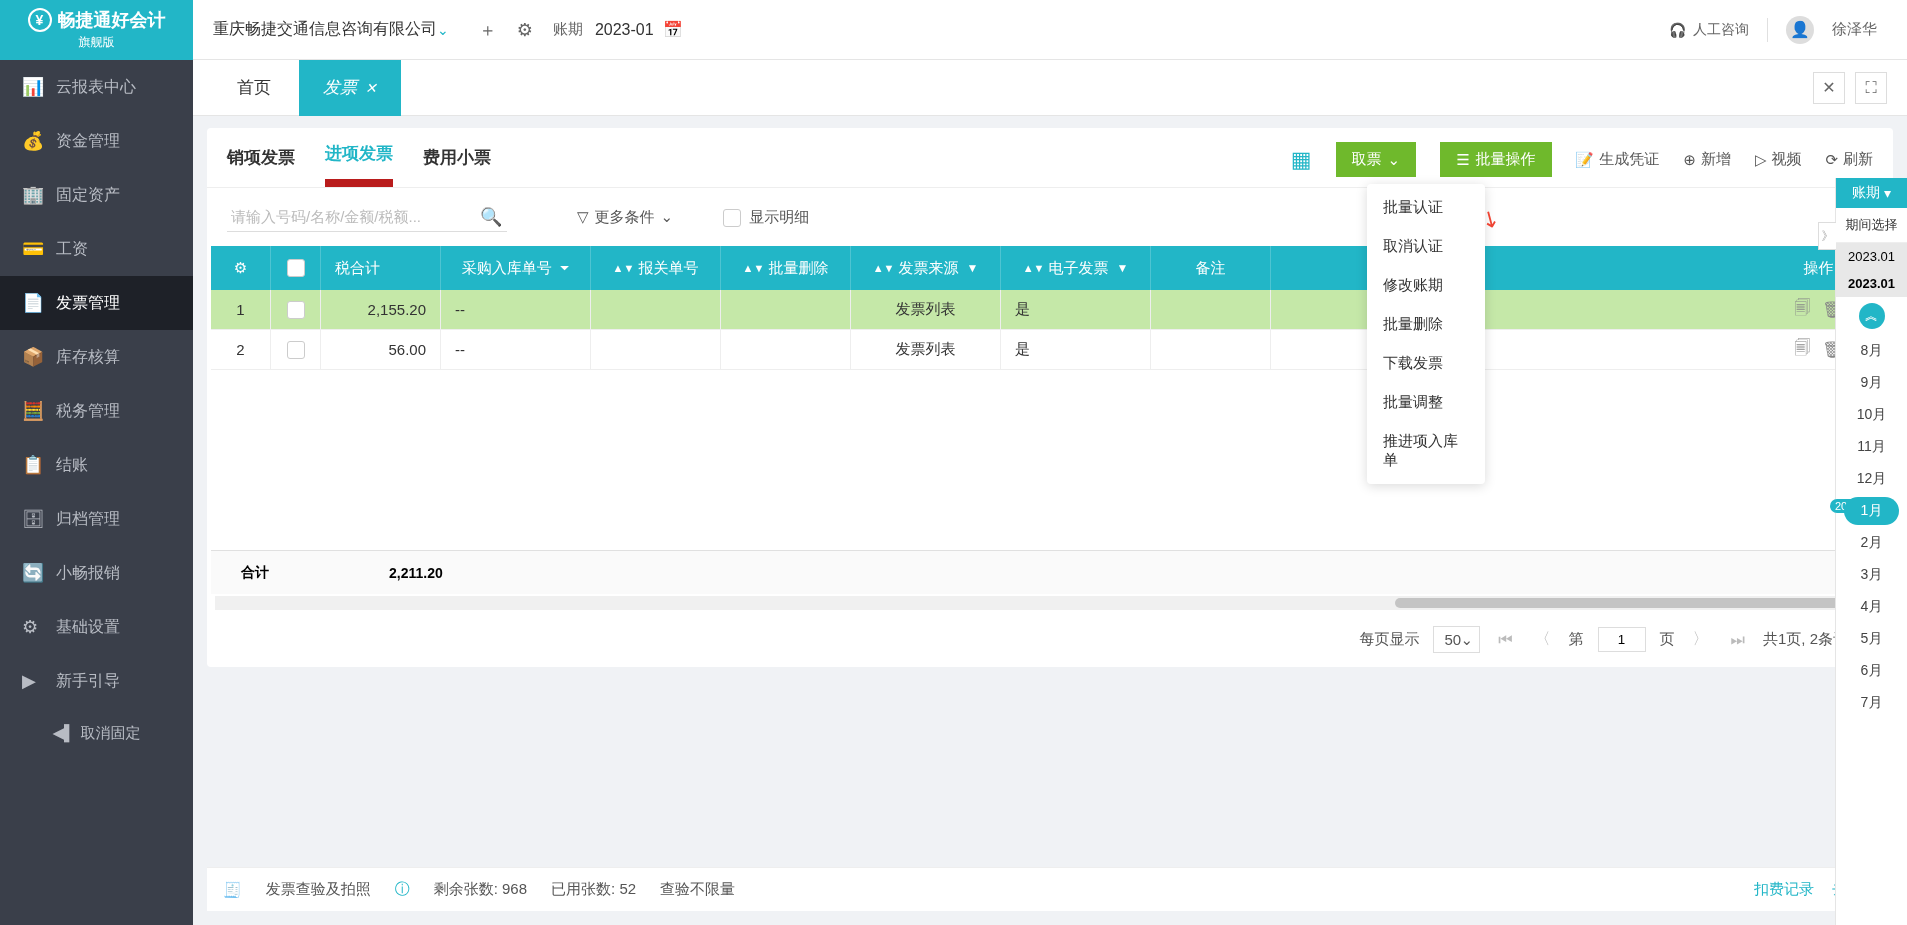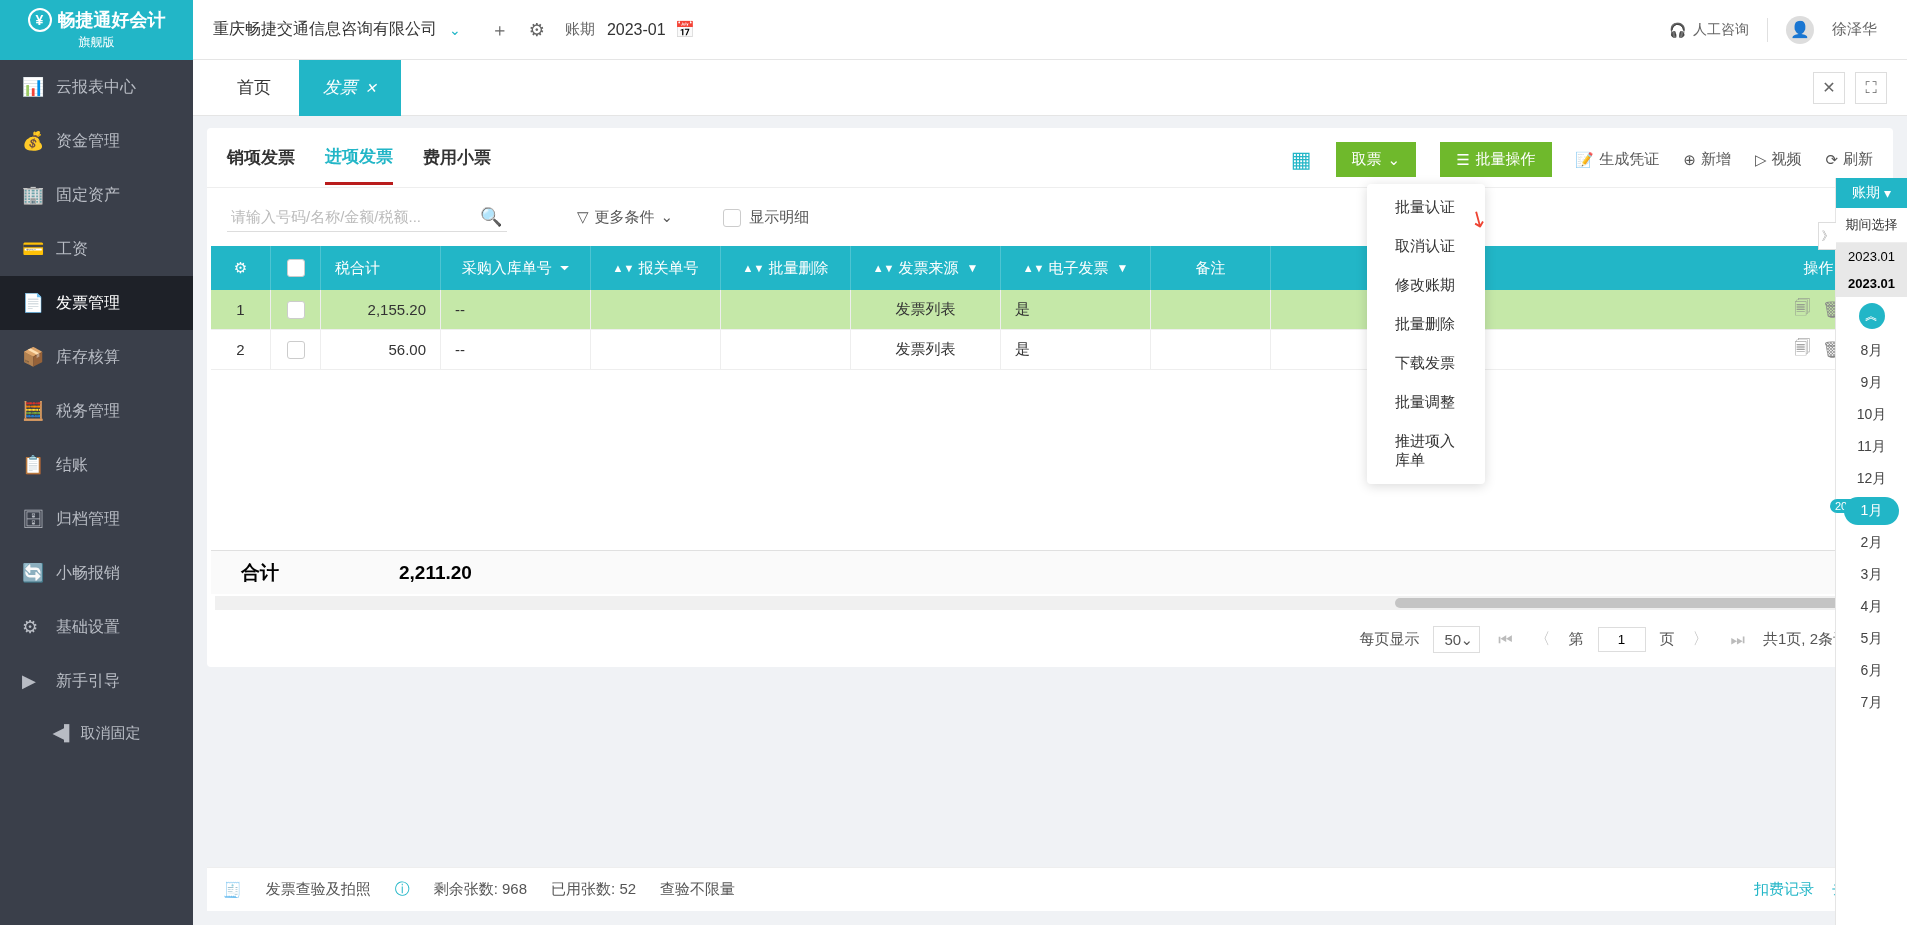--- a/index.html
+++ b/index.html
@@ -4,21 +4,21 @@
 <style>
 * { margin: 0; padding: 0; box-sizing: border-box; font-family: "Microsoft YaHei", sans-serif; }
 body { background: #f5f5f5; width: 1907px; height: 925px; overflow: hidden; position: relative; }
 
 
 .top-header { height: 60px; background: #fff; display: flex; align-items: center; border-bottom: 1px solid #e5e5e5; }
 .logo-area { width: 193px; height: 60px; background: #22b6c7; color: #fff; display: flex; flex-direction: column; align-items: center; justify-content: center; }
 .logo-row { display: flex; align-items: center; gap: 6px; font-size: 18px; font-weight: bold; }
 .logo-icon { width: 24px; height: 24px; border: 2px solid #fff; border-radius: 50%; display: flex; align-items: center; justify-content: center; font-size: 14px; }
 .logo-sub { font-size: 12px; margin-top: 2px; }
-.company-select { flex: 0 0 auto; display: flex; align-items: center; padding: 0 20px; gap: 12px; color: #333; font-size: 16px; }
+.company-select { flex: 0 0 auto; display: flex; align-items: center; padding: 0 20px; color: #333; font-size: 16px; }
 .chevron-down { color: #22b6c7; font-size: 14px; }
 .header-icons { display: flex; gap: 20px; align-items: center; padding-left: 10px; }
 .header-icon { color: #666; font-size: 18px; cursor: pointer; }
 .period-label { color: #666; font-size: 15px; margin-left: 20px; }
 .period-value { font-size: 16px; color: #333; margin-left: 12px; }
 .calendar-icon { color: #22b6c7; margin-left: 10px; }
 .header-right { margin-left: auto; display: flex; align-items: center; gap: 18px; padding-right: 30px; }
 .support { display: flex; align-items: center; gap: 6px; color: #666; font-size: 14px; }
 .avatar { width: 28px; height: 28px; background: #ddd; border-radius: 50%; display: flex; align-items: center; justify-content: center; color: #999; }
 .username { color: #666; font-size: 15px; }
@@ -41,21 +41,21 @@
 .tab-close { font-size: 14px; }
 .tabs-right { margin-left: auto; display: flex; gap: 10px; }
 .tab-btn { width: 32px; height: 32px; border: 1px solid #ddd; background: #fff; display: flex; align-items: center; justify-content: center; color: #666; font-size: 16px; cursor: pointer; }
 
 
 .card { margin: 12px 14px; background: #fff; border-radius: 4px; position: relative; }
 
 
 .subtabs-row { display: flex; align-items: center; padding: 14px 20px 0; gap: 30px; border-bottom: 1px solid #eee; }
 .subtab { font-size: 17px; font-weight: bold; color: #333; padding-bottom: 14px; cursor: pointer; }
-.subtab.active { color: #22b6c7; border-bottom: 3px solid #b91c1c; }
+.subtab.active { color: #22b6c7; border-bottom: 8px solid #b91c1c; }
 .subtabs-right { margin-left: auto; display: flex; align-items: center; gap: 24px; padding-bottom: 10px; }
 .qr-icon { color: #22b6c7; font-size: 22px; }
 .btn-primary { background: #6fb92c; color: #fff; padding: 8px 16px; border-radius: 0; display: flex; align-items: center; gap: 6px; font-size: 15px; cursor: pointer; }
 .btn-primary.batch { background: #6fb92c; position: relative; }
 .toolbar-link { color: #555; font-size: 15px; display: flex; align-items: center; gap: 5px; cursor: pointer; }
 
 
 .search-row { display: flex; align-items: center; padding: 14px 20px; gap: 30px; }
 .search-box { position: relative; width: 280px; }
 .search-input { width: 100%; border: none; border-bottom: 1px solid #ddd; padding: 6px 30px 6px 4px; font-size: 15px; color: #333; outline: none; }
@@ -76,40 +76,40 @@
 .cell.left { justify-content: flex-start; padding-left: 14px; }
 .c-gear { width: 60px; } .c-chk { width: 50px; } .c-tax { width: 120px; } .c-purch { width: 150px; }
 .c-decl { width: 130px; } .c-tariff { width: 130px; } .c-src { width: 150px; } .c-einv { width: 150px; }
 .c-note { width: 120px; } .c-op { width: 140px; flex: 0 0 140px; margin-left: auto; }
 .sort-icon { font-size: 11px; display: flex; flex-direction: column; line-height: 7px; }
 .filter-icon { font-size: 12px; margin-left: 4px; }
 .gear { color: #fff; }
 .row-icon { color: #888; font-size: 16px; margin: 0 6px; cursor: pointer; }
 
 
-.total-row { display: flex; height: 44px; align-items: center; border-top: 1px solid #e0e0e0; background: #fafafa; font-size: 19px; padding-left: 30px; gap: 120px; font-weight: bold; margin-top:180px; }
+.total-row { display: flex; height: 44px; align-items: center; border-top: 1px solid #e0e0e0; background: #fafafa; font-size: 14px; padding-left: 30px; gap: 120px; font-weight: bold; margin-top:180px; }
 
 
 .hscroll { height: 14px; background: #f0f0f0; position: relative; margin: 2px 4px; }
 .hscroll-thumb { position: absolute; right: 10px; width: 480px; height: 10px; top: 2px; background: #c4c4c4; border-radius: 5px; }
 
 
 .pager { display: flex; align-items: center; justify-content: flex-end; padding: 14px 30px; gap: 14px; font-size: 15px; color: #555; }
 .pager .sel { border: 1px solid #ddd; padding: 4px 18px 4px 10px; position: relative; }
 .pager .pg-btn { color: #bbb; font-size: 16px; cursor: pointer; padding: 0 4px; }
 .pager .pg-input { width: 48px; border: 1px solid #ddd; text-align: center; padding: 4px; }
 
 
 .footer-bar { position: absolute; left: 14px; right: 14px; bottom: 14px; height: 44px; background: #fff; display: flex; align-items: center; padding: 0 16px; gap: 24px; font-size: 15px; color: #555; border-top: 1px solid #eee; }
 .footer-bar .info-icon { color: #22b6c7; }
 .footer-right { margin-left: auto; display: flex; gap: 18px; }
 .footer-link { color: #22b6c7; cursor: pointer; }
 
 
-.dropdown { position: absolute; top: 56px; right: 408px; width: 118px; background: #fff; box-shadow: 0 2px 12px rgba(0,0,0,0.15); border-radius: 4px; z-index: 100; padding: 4px 12px; }
+.dropdown { position: absolute; top: 56px; right: 408px; width: 118px; background: #fff; box-shadow: 0 2px 12px rgba(0,0,0,0.15); border-radius: 4px; z-index: 100; padding: 4px 0; }
 .dd-item { padding: 10px 16px; font-size: 15px; color: #333; cursor: pointer; }
 .arrow-ann { position: absolute; top: 18px; right: -14px; color: #e43; font-size: 22px; transform: rotate(30deg); }
 
 
 .right-panel { position: absolute; right: 0; top: 118px; width: 72px; background: #fff; border-left: 1px solid #e5e5e5; bottom: 0; z-index: 50; }
 .rp-btn { background: #22b6c7; color: #fff; font-size: 14px; padding: 6px 8px; text-align: center; display: flex; align-items: center; gap: 4px; justify-content: center; }
 .rp-handle { position: absolute; left: -18px; top: 44px; width: 18px; height: 28px; background: #fff; border: 1px solid #ddd; border-right: none; display: flex; align-items: center; justify-content: center; color: #999; font-size: 12px; }
 .rp-title { font-size: 13px; color: #333; text-align: center; padding: 8px 4px; border-bottom: 1px solid #eee; }
 .rp-year { font-size: 13px; background: #e8e8e8; padding: 6px; text-align: center; }
 .rp-year.active { background: #e8e8e8; font-weight: bold; }

